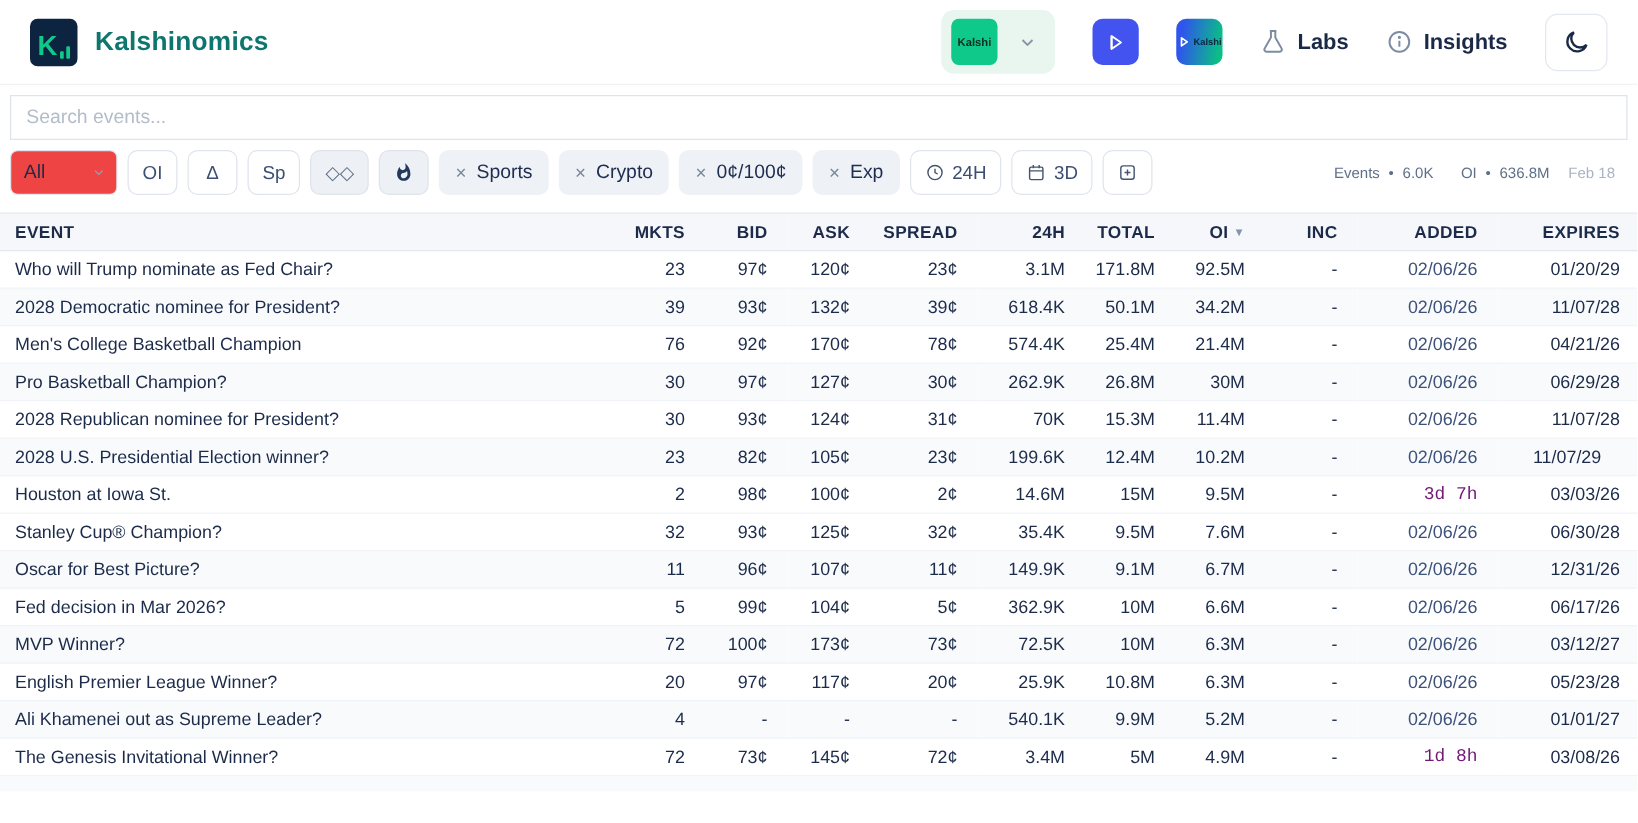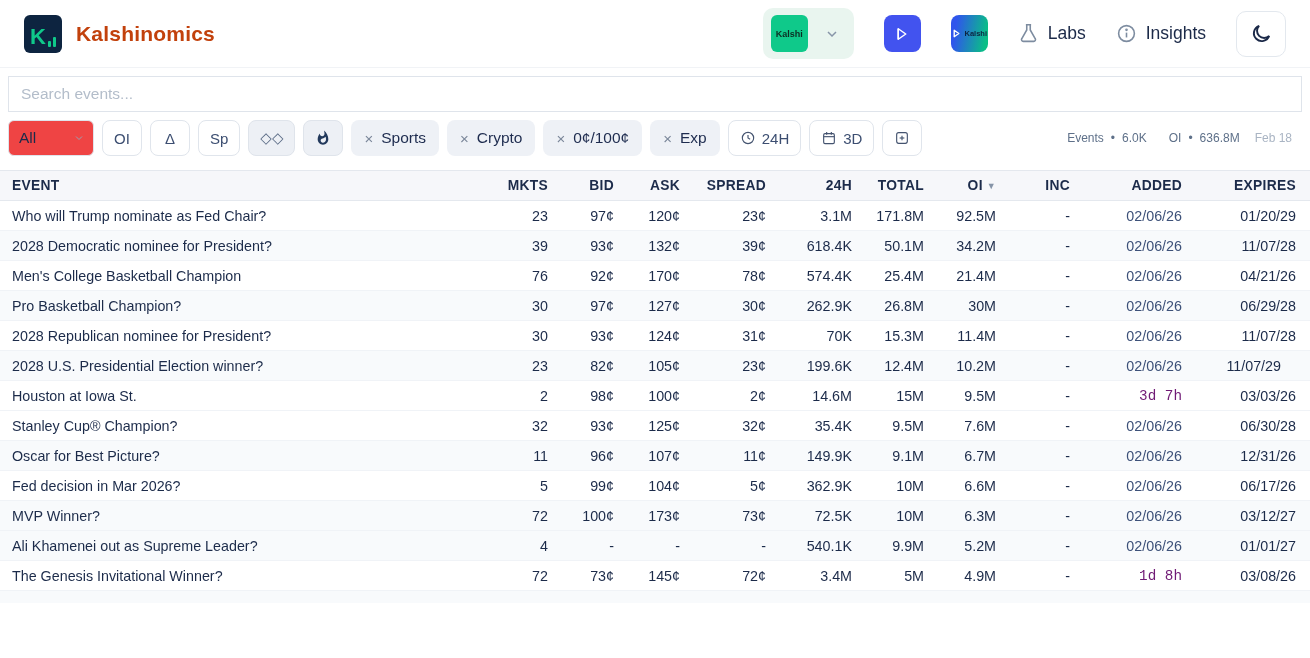--- a/index.html
+++ b/index.html
@@ -9,41 +9,41 @@
   
   .topbar { height:68px; display:flex; align-items:center; justify-content:space-between;
     padding:0 24px; border-bottom:1px solid #f1f3f6; }
   .brand { display:flex; align-items:center; gap:14px; }
   .logo { width:38px; height:38px; background:#0d2440; border-radius:6px;
     display:flex; align-items:flex-end; justify-content:center; gap:2px; padding-bottom:6px; }
   .logo .k { color:#0fc98a; font-weight:800; font-size:22px; line-height:20px; }
   .logo .bars { display:flex; align-items:flex-end; gap:2px; }
   .logo .bars i { display:block; width:3px; background:#0fc98a; border-radius:1px; }
   .logo .bars i:nth-child(1){ height:6px; } .logo .bars i:nth-child(2){ height:10px; }
-  .brand-name { font-size:21px; font-weight:700; color:#c2410c; letter-spacing:.2px; }
+  .brand-name { font-size:21px; font-weight:700; color:#0f766e; letter-spacing:.2px; }
 
   .top-right { display:flex; align-items:center; gap:30px; }
   .platform-pill { display:flex; align-items:center; gap:16px; background:#e9f5ef;
     border-radius:10px; padding:7px 14px 7px 8px; cursor:pointer; }
   .sq-green { width:37px; height:37px; background:#0fc98a; border-radius:6px;
     display:flex; align-items:center; justify-content:center; }
   .sq-green span { font-size:9px; font-weight:700; color:#0c2d22; }
   .chev { width:16px; height:16px; stroke:#8795a8; stroke-width:2.2; fill:none; }
 
   .sq-blue { width:37px; height:37px; background:#4253ef; border-radius:8px;
     display:flex; align-items:center; justify-content:center; cursor:pointer; }
   .sq-grad { width:37px; height:37px; border-radius:8px; cursor:pointer;
     background:linear-gradient(100deg,#2f55ec 15%,#0abf86 90%);
     display:flex; align-items:center; justify-content:center; gap:2px; }
   .sq-grad .mini { width:11px; height:11px; }
   .sq-grad span { font-size:7.5px; font-weight:700; color:#0d2440; }
 
   .nav-item { display:flex; align-items:center; gap:9px; cursor:pointer; }
   .nav-item svg { width:21px; height:21px; stroke:#7d8ca0; stroke-width:1.8; fill:none; }
-  .nav-item .lbl { font-size:17.5px; font-weight:400; color:#1b2948; }
+  .nav-item .lbl { font-size:17.5px; font-weight:700; color:#1b2948; }
 
   .moon-btn { width:50px; height:46px; background:#fff; border:1px solid #e3e8ee;
     border-radius:10px; display:flex; align-items:center; justify-content:center; cursor:pointer; }
   .moon-btn svg { width:23px; height:23px; stroke:#1b2948; stroke-width:2; fill:none; }
 
   
   .search-wrap { margin:8px 8px 0; }
   .search-input { width:100%; height:36px; border:1px solid #dfe4eb; border-radius:0;
     padding:0 12px; font-size:15.5px; font-family:inherit; color:#1c2b4a; outline:none; }
   .search-input::placeholder { color:#b3bdca; }
@@ -410,20 +410,33 @@
     <td>100¢</td>
     <td>173¢</td>
     <td>73¢</td>
     <td>72.5K</td>
     <td>10M</td>
     <td>6.3M</td>
     <td>-</td>
     <td class="c-added">02/06/26</td>
     <td style="padding-right:14px;">03/12/27</td>
   </tr>
+      <tr>
+    <td class="c-event">English Premier League Winner?</td>
+    <td>20</td>
+    <td>97¢</td>
+    <td>117¢</td>
+    <td>20¢</td>
+    <td>25.9K</td>
+    <td>10.8M</td>
+    <td>6.3M</td>
+    <td>-</td>
+    <td class="c-added">02/06/26</td>
+    <td style="padding-right:14px;">05/23/28</td>
+  </tr>
       <tr class="alt">
     <td class="c-event">Ali Khamenei out as Supreme Leader?</td>
     <td>4</td>
     <td>-</td>
     <td>-</td>
     <td>-</td>
     <td>540.1K</td>
     <td>9.9M</td>
     <td>5.2M</td>
     <td>-</td>

